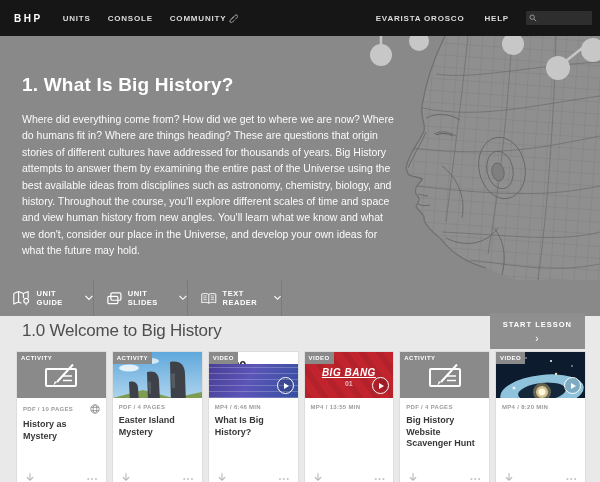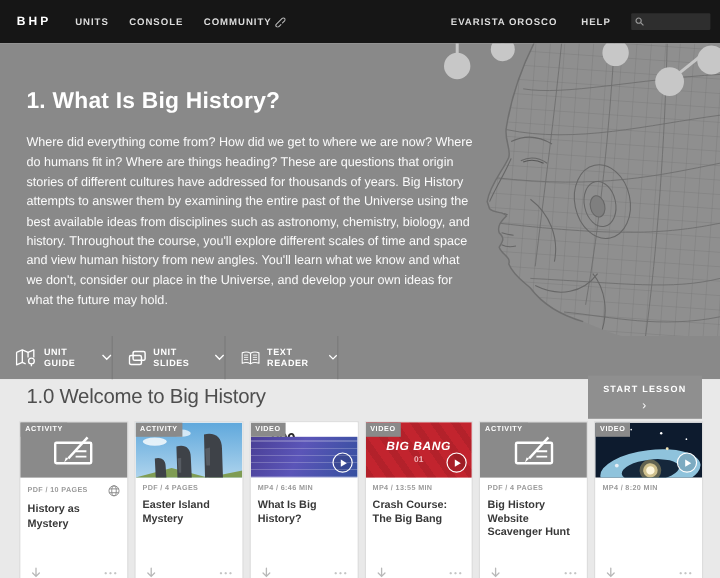--- a/index.html
+++ b/index.html
@@ -51,21 +51,21 @@
   .card { width:89px; height:138px; background:#fff; display:flex; flex-direction:column;
           box-shadow:0 0 0 1px rgba(0,0,0,0.05); }
   .thumb { position:relative; height:46px; overflow:hidden; flex:none;text-align:center; }
   .badge { position:absolute; top:0; left:0; background:#8a8a8a; color:#fff; font-size:6px;
            font-weight:bold; letter-spacing:0.5px; padding:3px 4px; z-index:3; }
   .thumb-worksheet { background:#8a8a8a; display:flex; align-items:center; justify-content:center; }
   .thumb-bigbang { background:#c2242e; display:flex; flex-direction:column; align-items:center;
                    justify-content:center;
                    background-image:repeating-linear-gradient(55deg, rgba(0,0,0,0.08) 0 6px, rgba(0,0,0,0) 6px 14px); }
   .thumb-bigbang .t1 { color:#fff; font-size:10px; font-weight:bold; font-style:italic;
-                       letter-spacing:0.5px; margin-top:4px; }
+                       letter-spacing:0.5px; margin-top:4px;text-decoration:underline; }
   .thumb-bigbang .t2 { color:#f3b9bd; font-size:7px; font-weight:bold; margin-top:2px; }
   .thumb-timeline { background:#fff; }
   .thumb-timeline .tl-head { padding:6px 0 0 17px; display:flex; align-items:baseline; gap:3px; }
   .thumb-timeline .big { font-size:13px; font-weight:bold; color:#2b2b2b; letter-spacing:-0.5px; }
   .thumb-timeline .small { font-size:6px; color:#777; }
   .thumb-timeline .ticks { height:6px; margin-top:2px;
         background:repeating-linear-gradient(90deg,#9a9a9a 0 1px,transparent 1px 6px); }
   .thumb-timeline .band { position:absolute; left:0; right:0; bottom:0; height:34px;
         background:linear-gradient(115deg,#4a3f96 0%,#5b55b8 45%,#35509f 100%); }
   .thumb-timeline .band::before { content:""; position:absolute; inset:0;
@@ -336,21 +336,20 @@
         <span class="badge">VIDEO</span>
         <span class="t1">BIG BANG</span>
         <span class="t2">01</span>
         <span class="play">
             <i></i>
           </span>
       </div>
       <div class="meta-row">
         <span class="meta">MP4 / 13:55 MIN</span>
       </div>
-      <div class="card-title">Crash Course: The Big Bang</div>
       <div class="card-foot">
         <svg width="12" height="12" viewBox="0 0 12 12">
           <g stroke="#b8b8b8" stroke-width="1.1" fill="none" stroke-linecap="round">
             <path d="M6,1.5 V8 M3.2,5.5 L6,8.3 L8.8,5.5"></path>
             <path d="M1.5,10.8 C3,11.8 9,11.8 10.5,10.8"></path>
           </g>
         </svg>
         <span class="more">•••</span>
       </div>
     </div>

